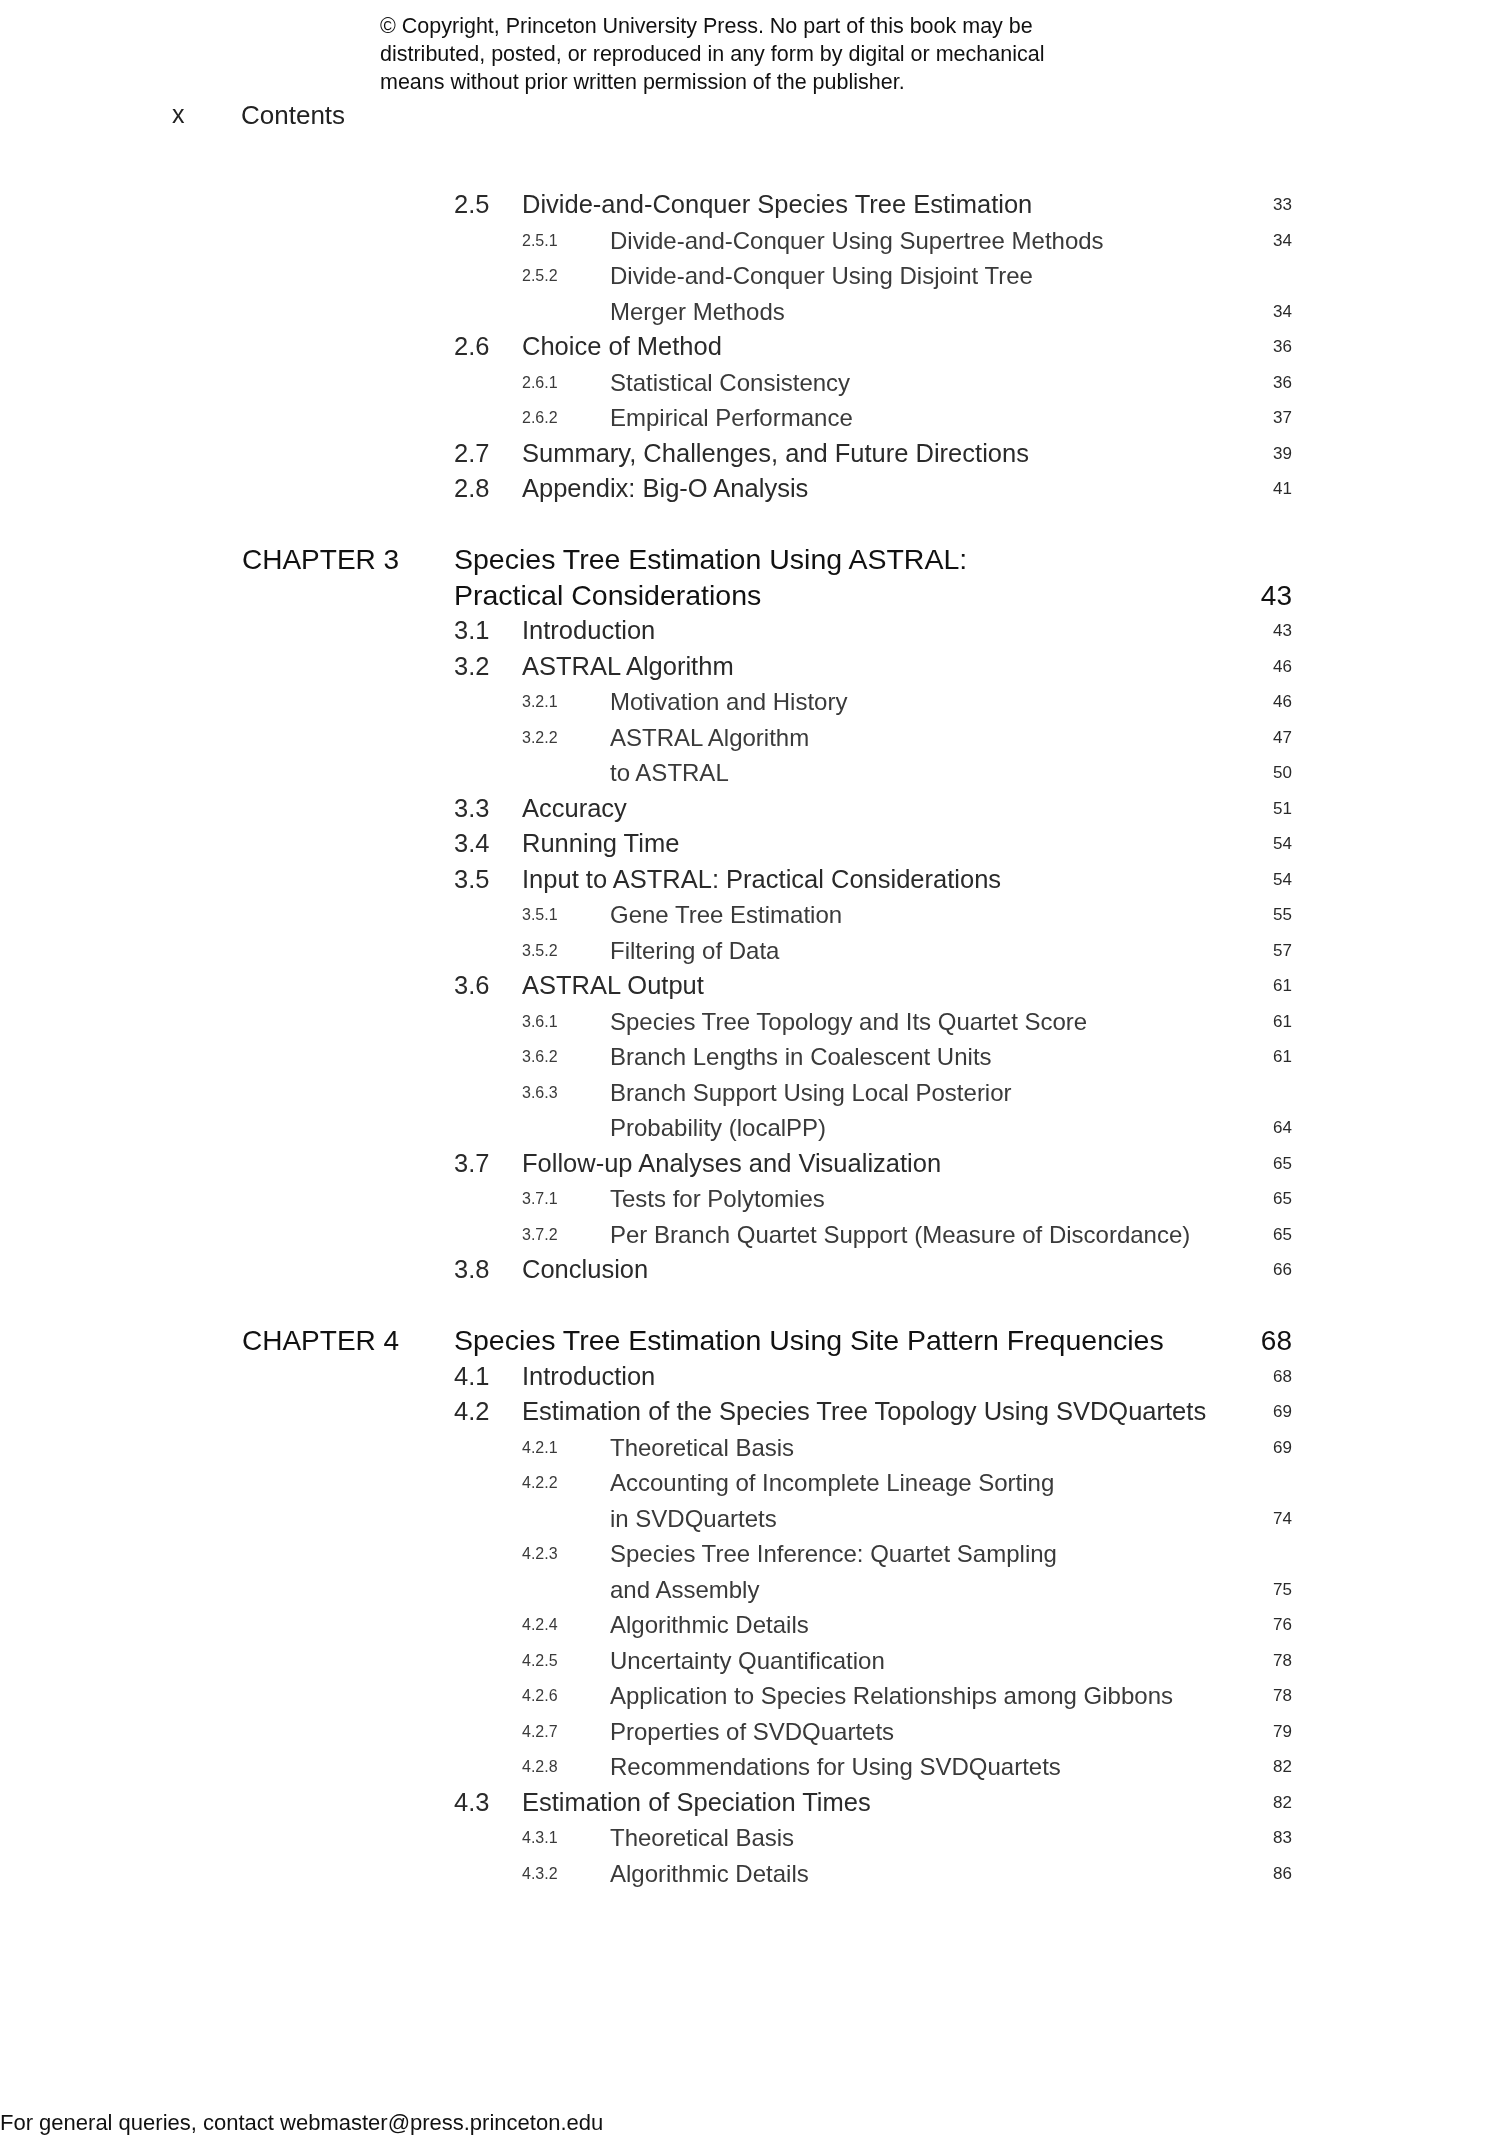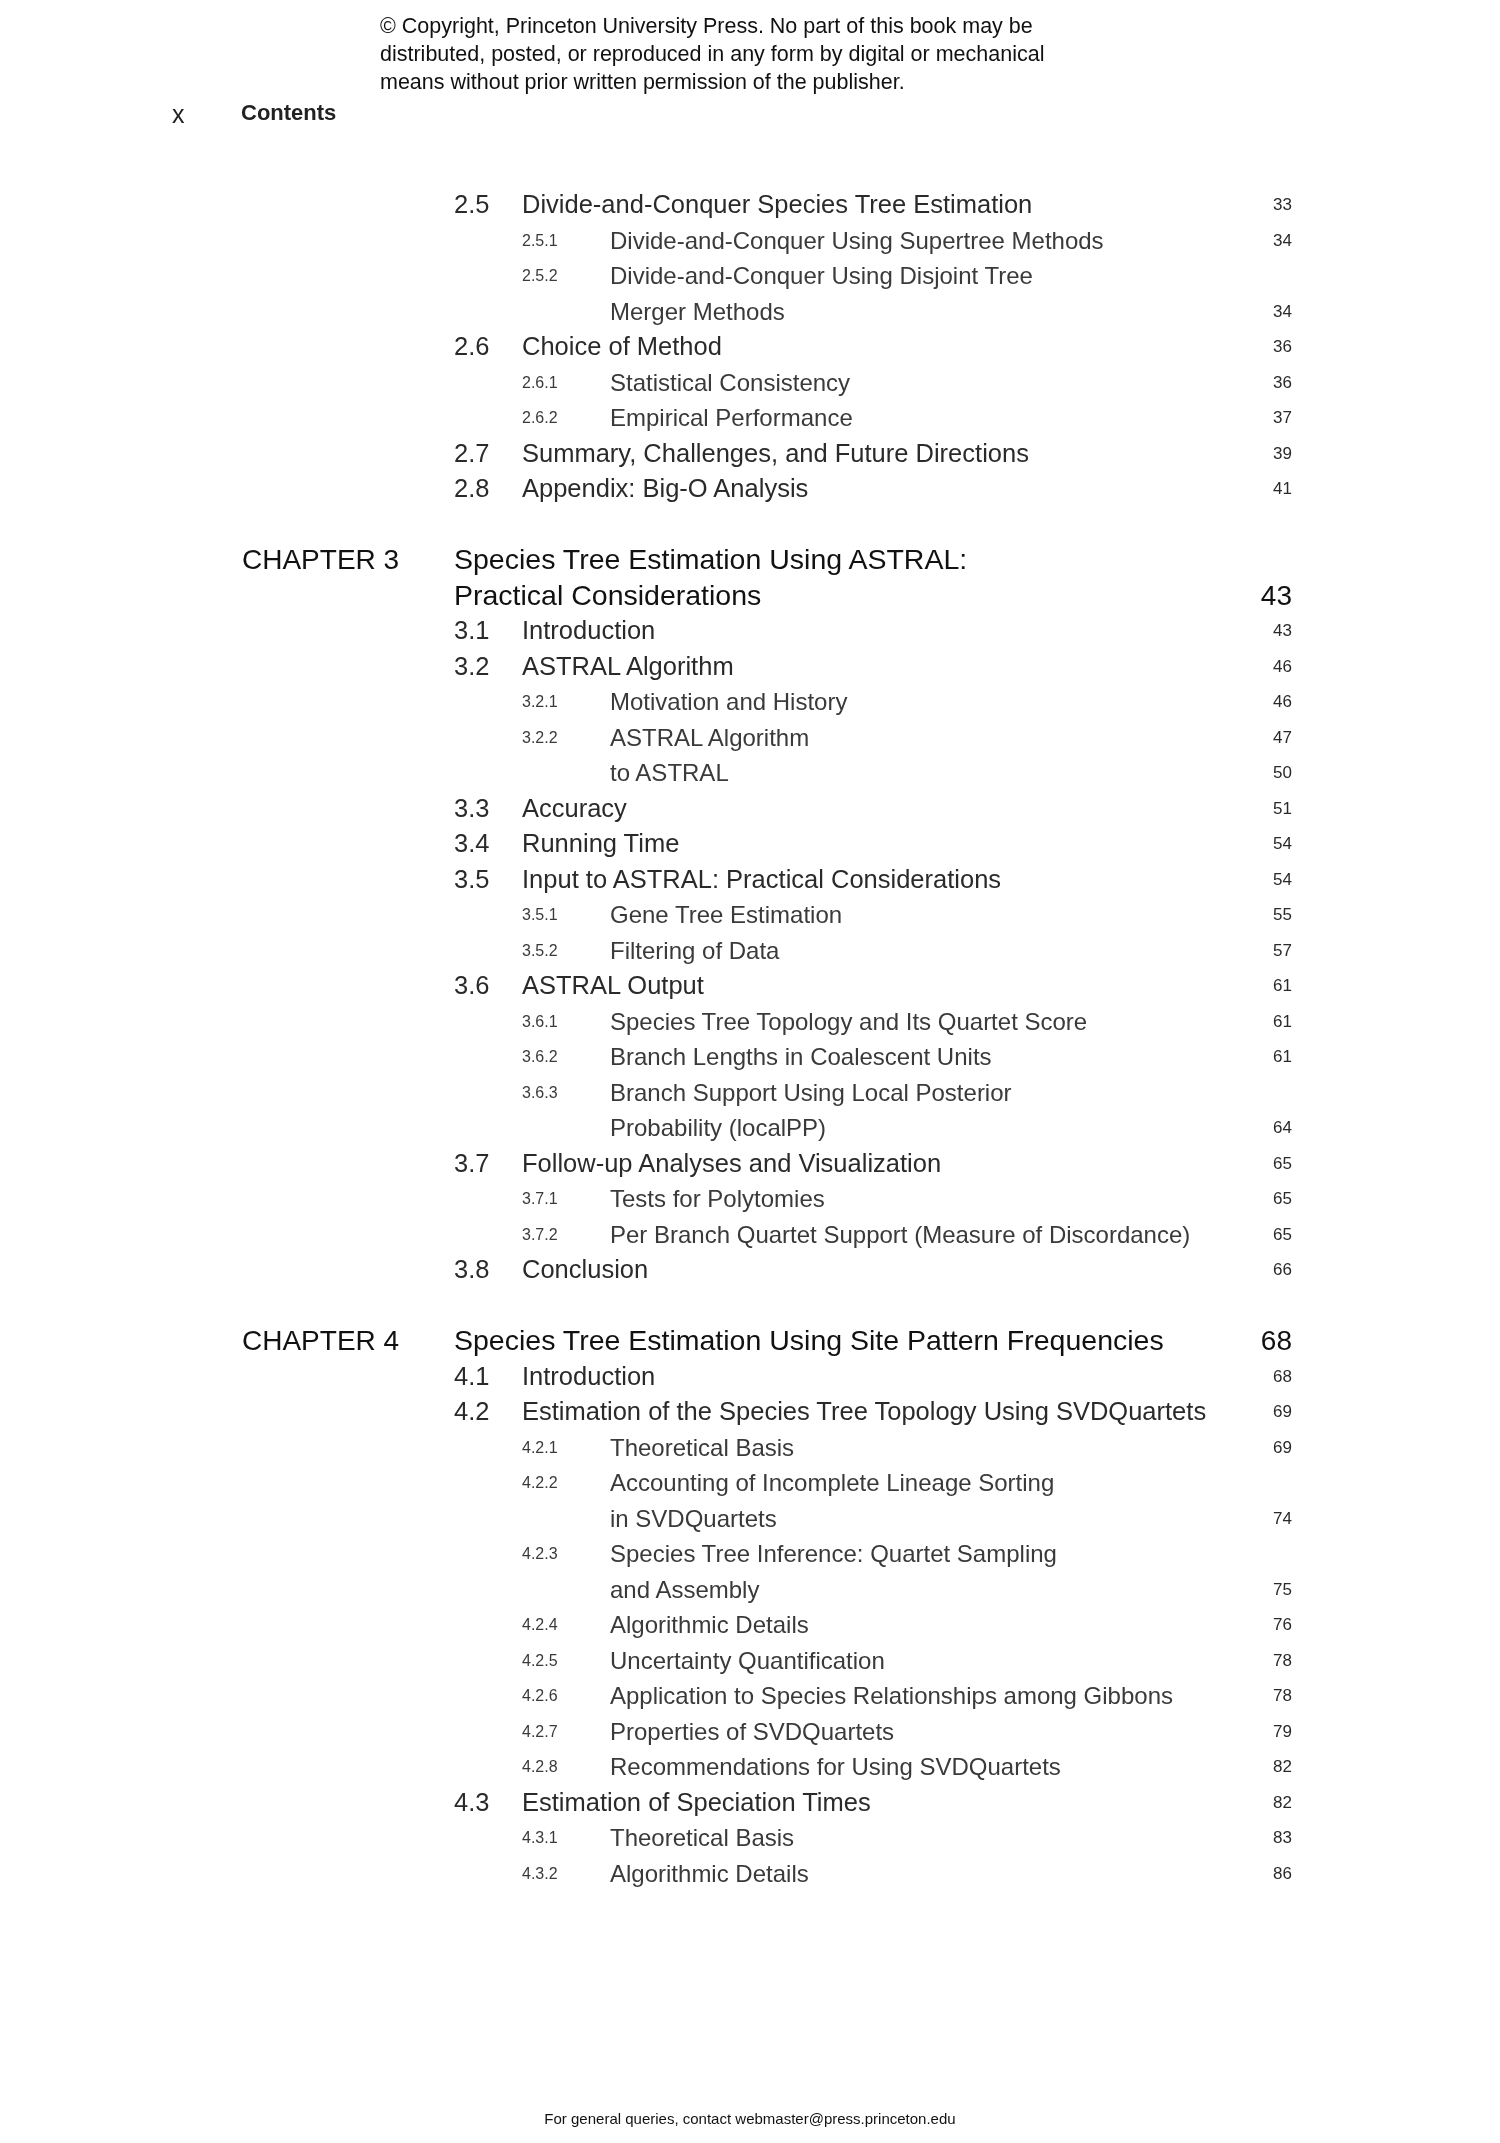--- a/index.html
+++ b/index.html
@@ -2,37 +2,37 @@
 <html><head>
 <meta charset="utf-8">
 <style>
   html, body { margin: 0; padding: 0; background: #ffffff; }
   body { width: 1500px; height: 2143px; position: relative; overflow: hidden;
          font-family: "Liberation Sans", "DejaVu Sans", sans-serif; color: #1a1a1a; }
   .notice { position: absolute; left: 380px; top: 12px; width: 780px;
             font-family: "Liberation Sans", sans-serif; font-size: 21.5px; line-height: 28px; color: #111; }
   .running-head { position: absolute; top: 100px; left: 0; height: 34px; width: 600px; }
   .folio { position: absolute; left: 172px; top: 0; font-size: 25px; color: #222; }
-  .running-title { position: absolute; left: 241px; top: 0; font-size: 22px; color: #222; font-weight: bold; }
+  .running-title { position: absolute; left: 241px; top: 0; font-size: 26px; color: #222; }
 
   .toc { position: absolute; left: 0; top: 187px; width: 1480px; }
   .row { position: relative; height: 35.5px; line-height: 35.5px; white-space: nowrap; }
   .row.gap { margin-top: 35.5px; }
   .chap-label { position: absolute; left: 242px; font-size: 28px; color: #111; }
   .chap-title { position: absolute; left: 454px; font-size: 28.5px; color: #111; }
   .chap-page { position: absolute; right: 188px; font-size: 28px; color: #111; }
   .s1-num { position: absolute; left: 454px; font-size: 25.5px; color: #2a2a2a; }
   .s1-title { position: absolute; left: 522px; font-size: 25.5px; color: #2a2a2a; }
   .s2-num { position: absolute; left: 522px; font-size: 16px; color: #3a3a3a; }
   .s2-title { position: absolute; left: 610px; font-size: 24px; color: #3a3a3a; }
   .s2-cont { position: absolute; left: 610px; font-size: 24px; color: #3a3a3a; }
   .page { position: absolute; right: 188px; font-size: 17px; color: #2a2a2a; }
 
-  .footer { position: absolute; left: 0; width: 1500px; top: 2110px; text-align: center;
-            font-family: "Liberation Sans", sans-serif; font-size: 15px; color: #111; }
+  .footer { position: absolute; left: 0; width: 1500px; top: 2110px; 
+            font-family: "Liberation Sans", sans-serif; font-size: 22px; color: #111; }
 </style>
 </head>
 <body>
 
 <div class="notice">
   <div>© Copyright, Princeton University Press. No part of this book may be</div>
   <div>distributed, posted, or reproduced in any form by digital or mechanical</div>
   <div>means without prior written permission of the publisher.</div>
 </div>
 

